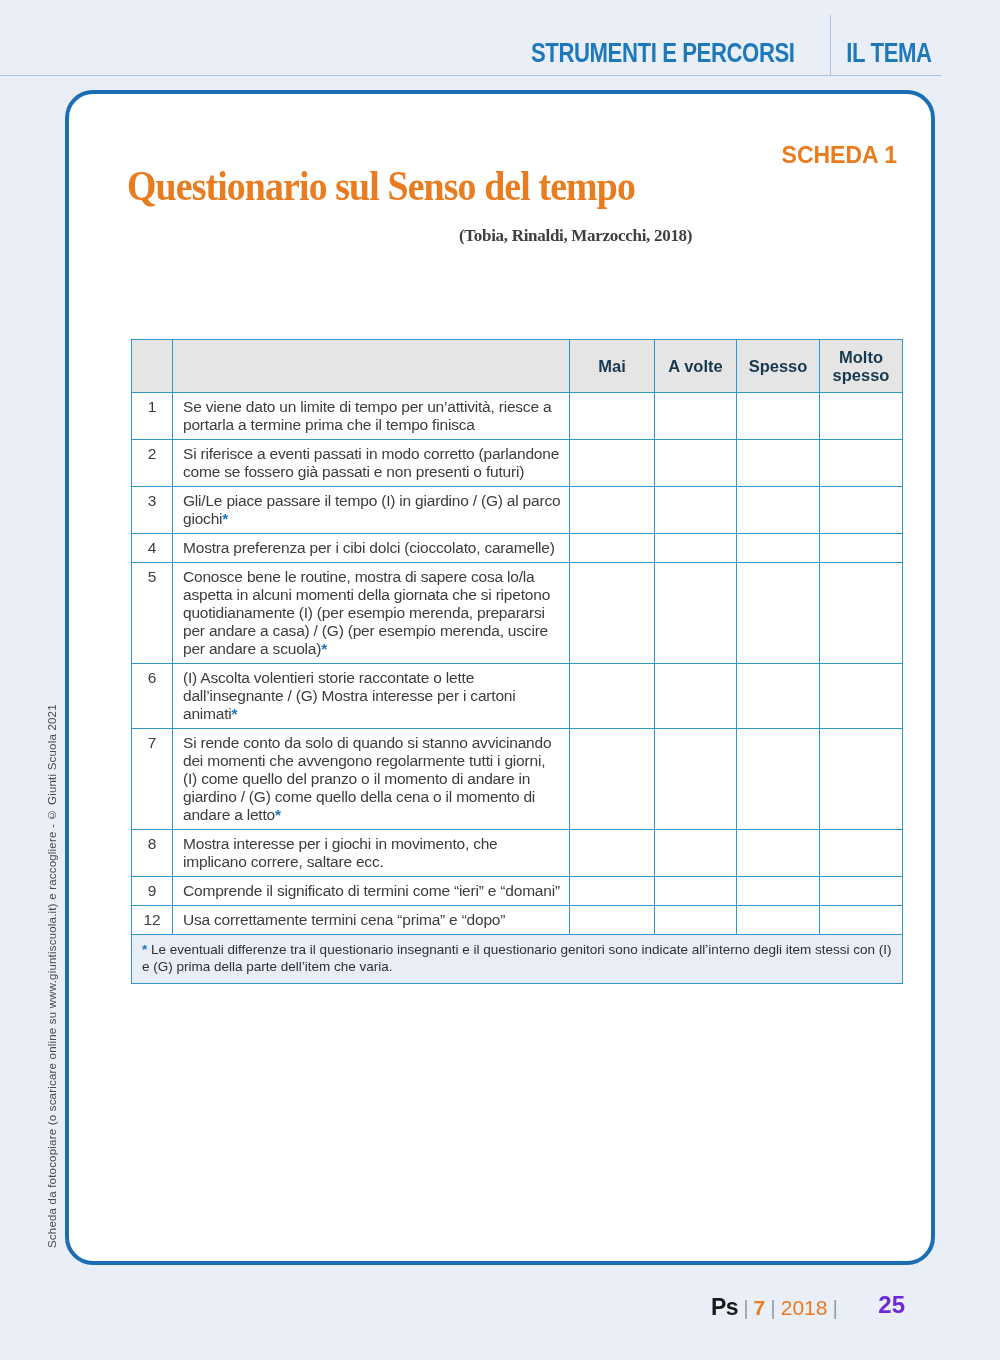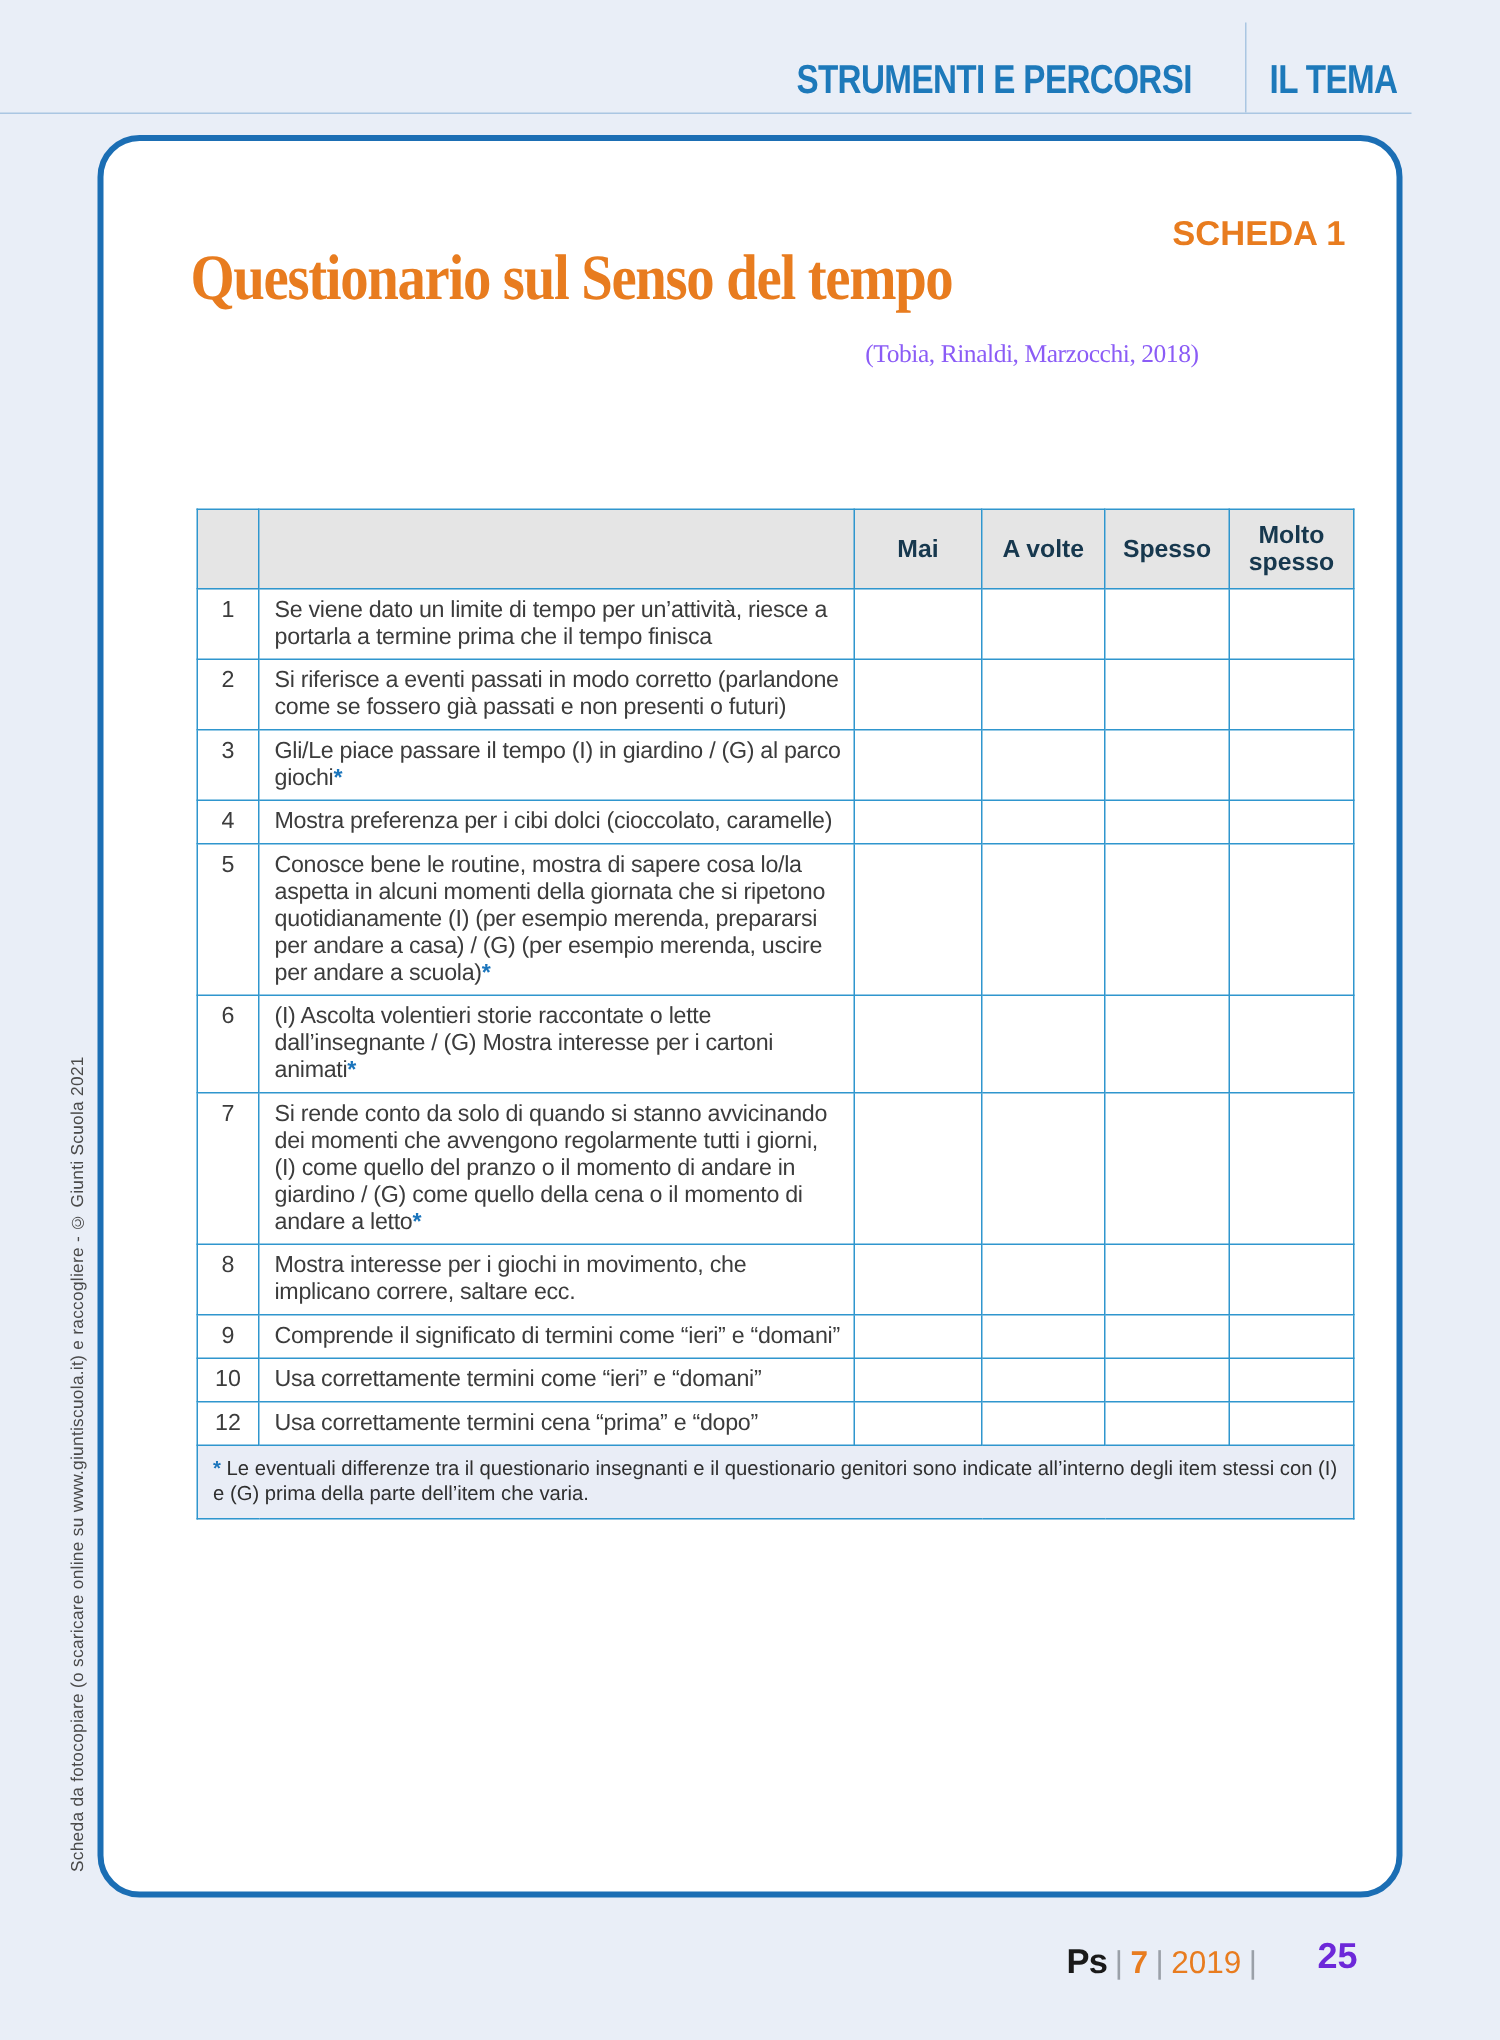--- a/index.html
+++ b/index.html
@@ -43,23 +43,23 @@
   }
   .doc-title {
     position:absolute; left:58px; top:68px;
     font-family:"Liberation Serif", serif; font-weight:bold;
     font-size:43px; line-height:48px; color:#e87c1f;
     letter-spacing:-1px; white-space:nowrap;
     transform:scaleX(0.88); transform-origin:left center;
   }
   .doc-authors {
     position:absolute; left:390px; top:132px; width:340px;
-    text-align:right;
-    font-family:"Liberation Serif", serif; font-weight:normal;
-    font-size:17px; color:#8b5cf6; letter-spacing:-0.3px;
+    text-align:left;
+    font-family:"Liberation Serif", serif; font-weight:bold;
+    font-size:17px; color:#404040; letter-spacing:-0.3px;
   }
 
   
   table.quest {
     position:absolute; left:62px; top:245px;
     width:771px;
     border-collapse:collapse; table-layout:fixed;
   }
   table.quest col.c-num  { width:41px; }
   table.quest col.c-text { width:397px; }
@@ -216,28 +216,20 @@
           </tr>
           <tr>
             <td class="num">9</td>
             <td class="itemtext">Comprende il significato di termini come “ieri” e “domani”</td>
             <td class="ans"></td>
             <td class="ans"></td>
             <td class="ans"></td>
             <td class="ans"></td>
           </tr>
           <tr>
-            <td class="num">10</td>
-            <td class="itemtext">Usa correttamente termini come “ieri” e “domani”</td>
-            <td class="ans"></td>
-            <td class="ans"></td>
-            <td class="ans"></td>
-            <td class="ans"></td>
-          </tr>
-          <tr>
             <td class="num">12</td>
             <td class="itemtext">Usa correttamente termini cena “prima” e “dopo”</td>
             <td class="ans"></td>
             <td class="ans"></td>
             <td class="ans"></td>
             <td class="ans"></td>
           </tr>
         </tbody>
       <tbody>
         <tr class="footnote-row">
@@ -245,17 +237,17 @@
             <span class="ast">*</span><span> Le eventuali differenze tra il questionario insegnanti e il questionario genitori sono indicate all’interno degli item stessi con (I) e (G) prima della parte dell’item che varia.</span>
           </td>
         </tr>
       </tbody>
     </table>
   </div>
 
   <div class="side-note">Scheda da fotocopiare (o scaricare online su www.giuntiscuola.it) e raccogliere - © Giunti Scuola 2021</div>
 
   <div class="footer-journal">
-    <span class="ps">Ps</span><span class="sep">|</span><span class="issue">7</span><span class="sep">|</span><span class="year">2019</span><span class="sep">|</span>
+    <span class="ps">Ps</span><span class="sep">|</span><span class="issue">7</span><span class="sep">|</span><span class="year">2018</span><span class="sep">|</span>
   </div>
   <div class="footer-page-num">25</div>
 
 </div>
 
 </body></html>

